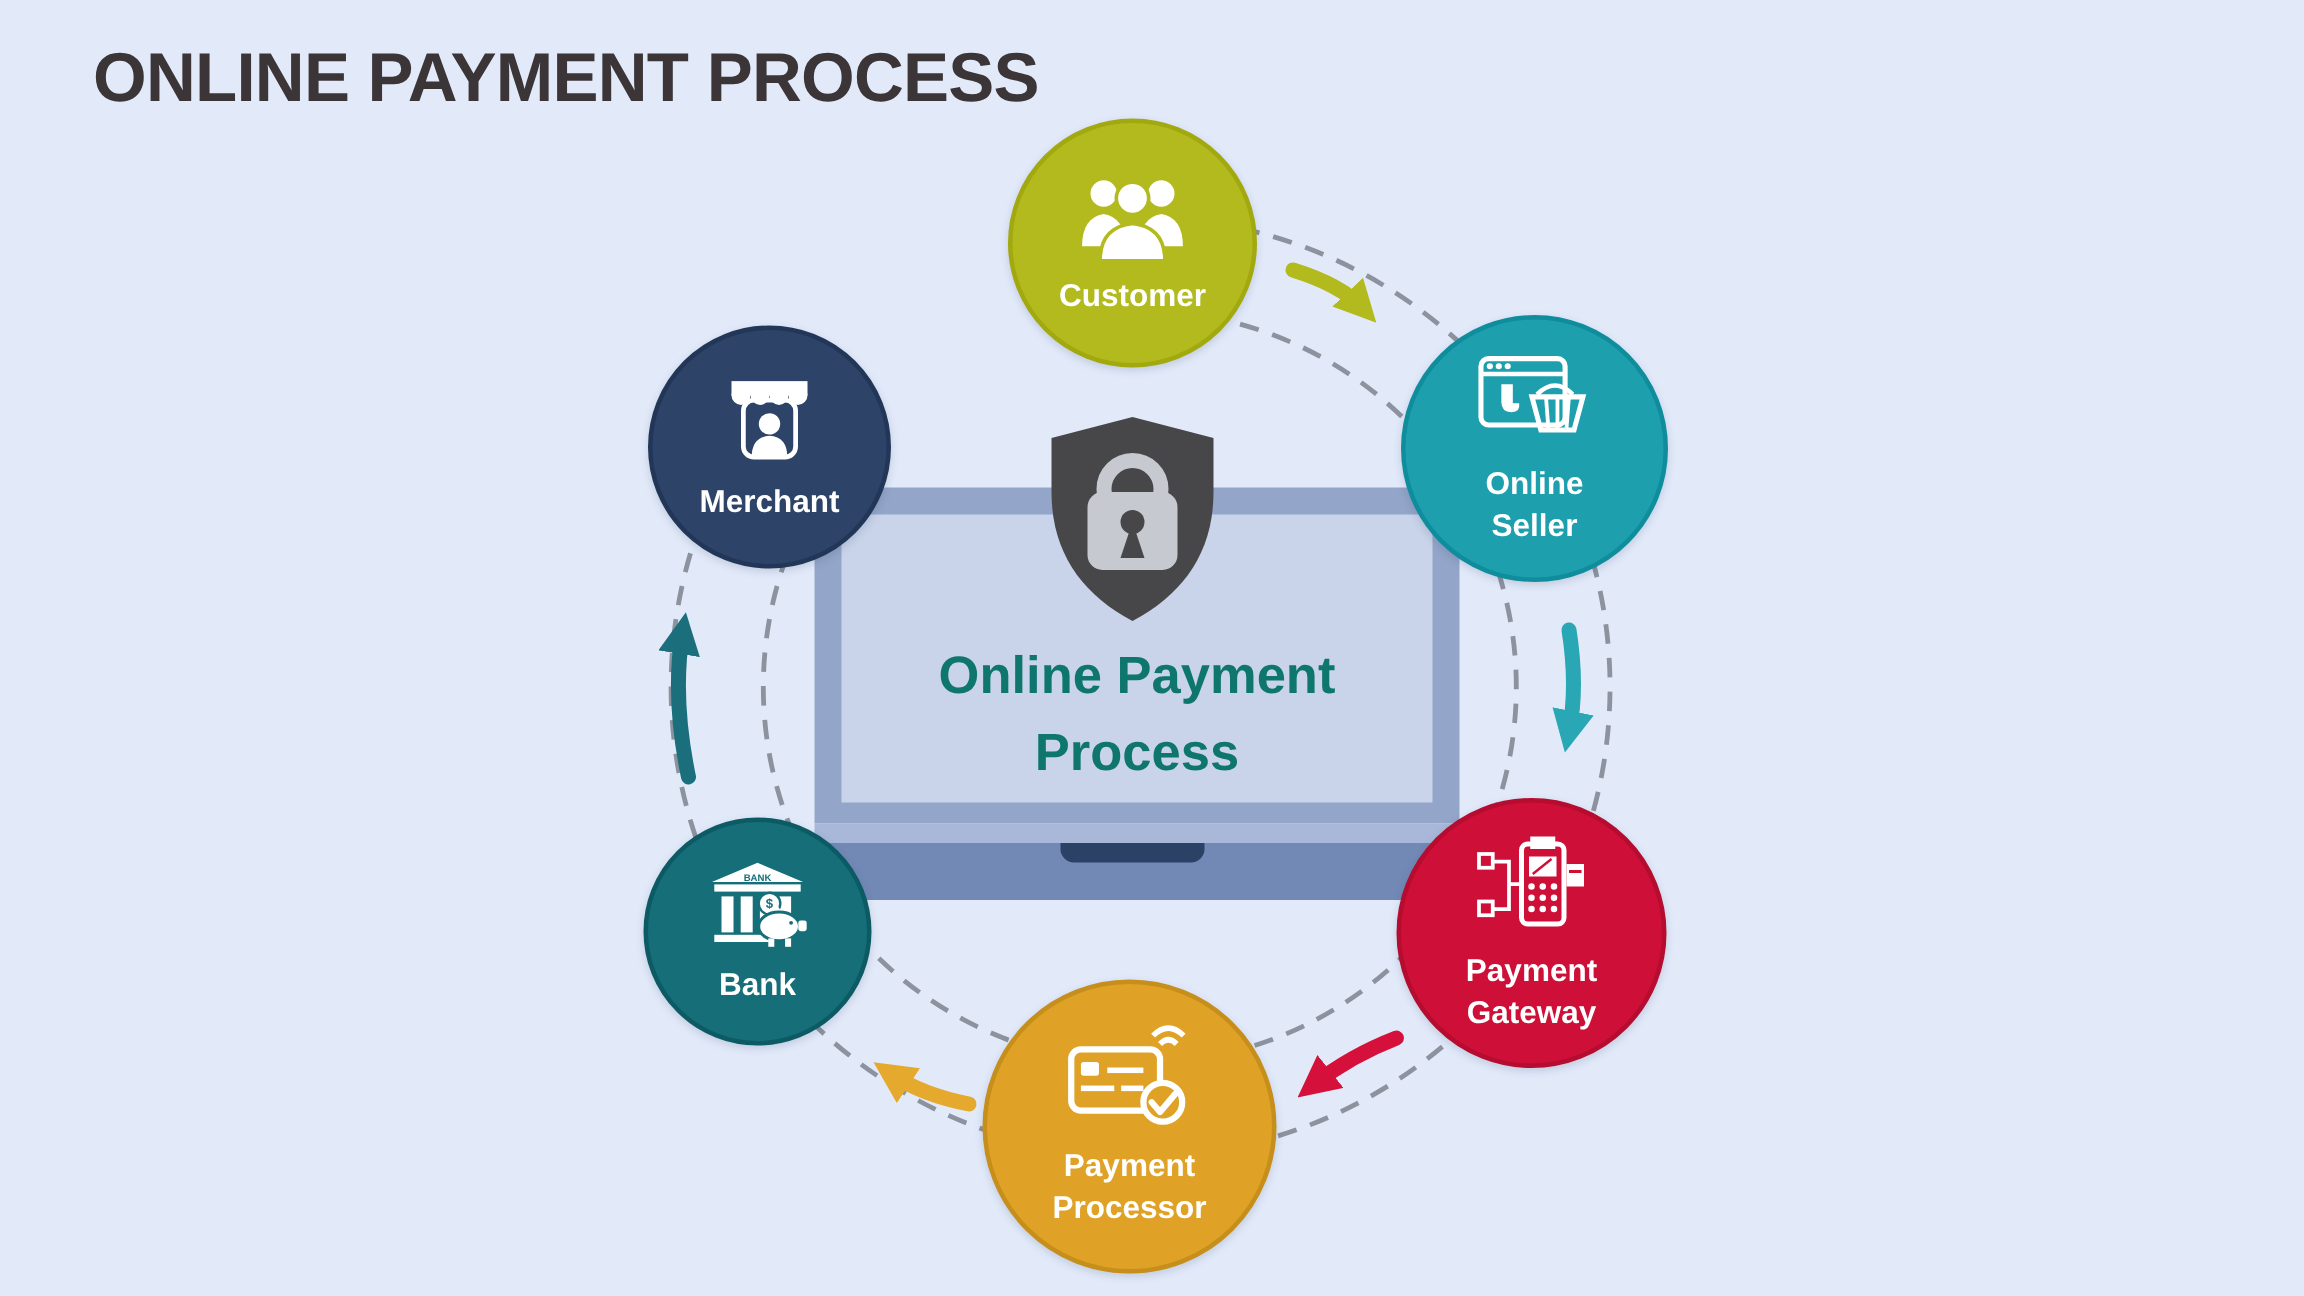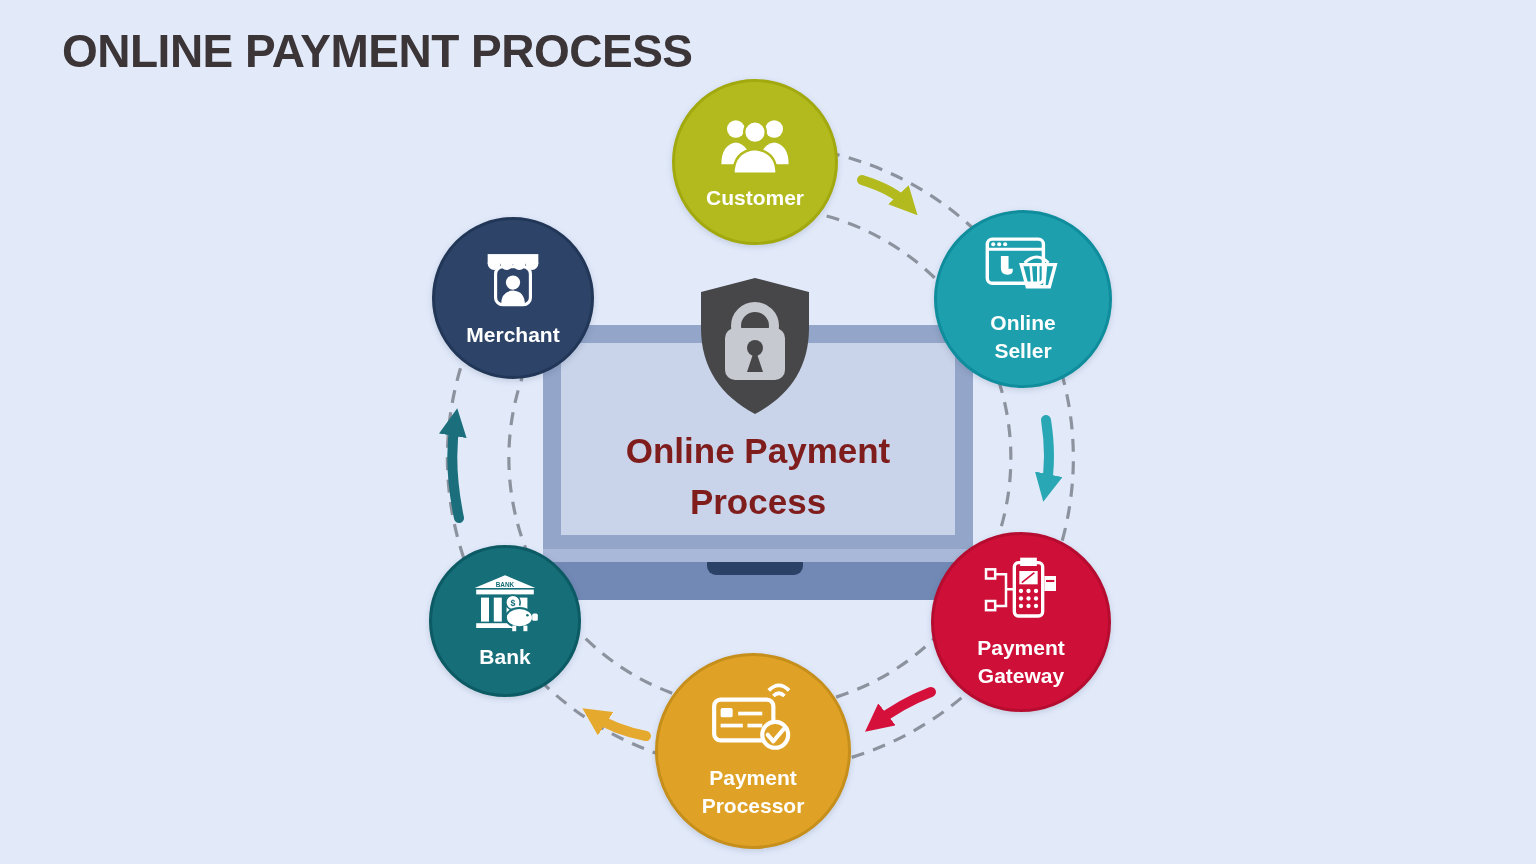--- a/index.html
+++ b/index.html
@@ -69,21 +69,21 @@
     <path d="M646 736 Q615 730 594 716" fill="none" stroke-width="10" stroke-linecap="round" marker-end="url(#ah3)" style="stroke: rgb(229, 169, 45);"></path>
     <path d="M459 518 Q448 465 455 422" fill="none" stroke-width="10" stroke-linecap="round" marker-end="url(#ah4)" style="stroke: rgb(27, 111, 124);"></path>
   </svg>
 
   <div class="lp lp-bezel" style="background: rgb(147, 166, 201);"></div>
   <div class="lp lp-screen" style="background: rgb(201, 212, 234);"></div>
   <div class="lp lp-strip" style="background: rgb(169, 184, 216);"></div>
   <div class="lp lp-base" style="background: rgb(114, 137, 182);"></div>
   <div class="lp lp-notch" style="background: rgb(44, 65, 102);"></div>
 
-  <div class="center-label" style="color: #7f1d1d;">Online Payment
+  <div class="center-label" style="color: #0f766e;">Online Payment
 Process</div>
 
   <svg class="shield" viewBox="0 0 112 140">
     <path d="M56 2 L110 16 L110 52 C110 92 90 120 56 138 C22 120 2 92 2 52 L2 16 Z" style="fill: rgb(71, 71, 74);"></path>
     <circle cx="56" cy="50" r="19" fill="none" stroke-width="10" style="stroke: rgb(198, 201, 207);"></circle>
     <rect x="26" y="52" width="60" height="52" rx="10" style="fill: rgb(198, 201, 207);"></rect>
     <circle cx="56" cy="72" r="8" style="fill: rgb(71, 71, 74);"></circle>
     <path d="M56 72 L64 96 L48 96 Z" style="fill: rgb(71, 71, 74);"></path>
   </svg>
 

